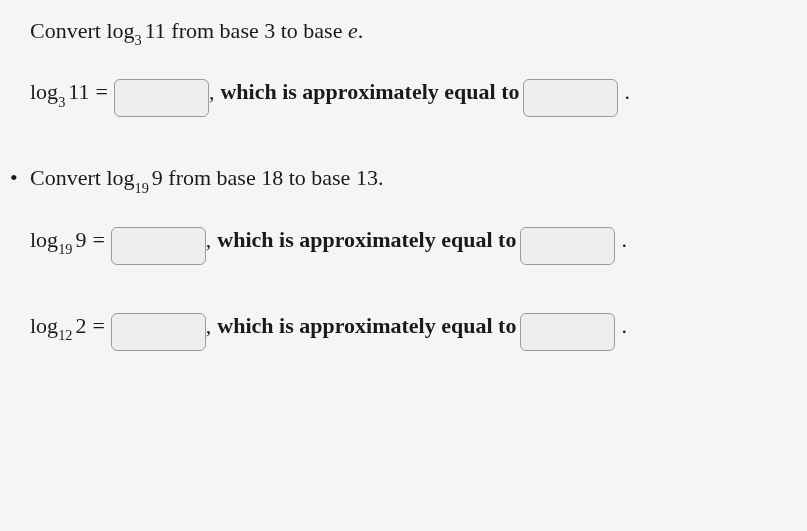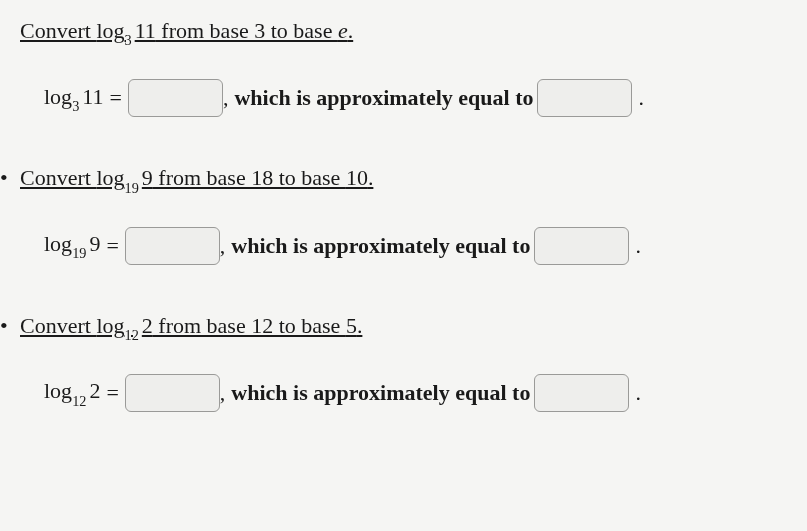--- a/index.html
+++ b/index.html
@@ -14,33 +14,32 @@
       font-family: Georgia, 'Times New Roman', serif;
       font-size: 22px;
       color: #1a1a1a;
       padding: 18px 10px 18px 0;
     }
     .problem {
       margin-bottom: 48px;
     }
     .prompt-line {
       margin-bottom: 32px;
-      text-decoration: underline;
+      padding-left: 10px;
     }
     .bullet {
       display: inline-block;
       width: 20px;
       text-align: left;
       vertical-align: baseline;
       font-size: 22px;
     }
     .answer-line {
-      padding-left: 44px;
+      padding-left: 30px;
       display: flex;
-      align-items: center;
       flex-wrap: nowrap;
     }
     .logexpr {
       font-family: Georgia, 'Times New Roman', serif;
       white-space: nowrap;
     }
     .logword {
       font-family: Georgia, serif;
     }
     .sub {
@@ -95,37 +94,34 @@
       <span class="blank"></span>
       <span class="comma">,</span>
       <span class="midtext"> which is approximately equal to </span>
       <span class="blank blank-wide"></span>
       <span class="period">.</span>
   </div>
 </div>
 
 <div class="problem">
   <div class="prompt-line">
-    <span class="bullet">•</span><span>Convert </span><span class="logexpr"><span class="logword">log</span><span class="sub">19</span><span class="arg">9</span></span><span> from base 18 to base </span><span>10</span><span>.</span>
+    <span class="bullet">•</span><span>Convert </span><span class="logexpr"><span class="logword">log</span><span class="sub">19</span><span class="arg">9</span></span><span> from base 18 to base </span><span>13</span><span>.</span>
   </div>
   <div class="answer-line">
     <span class="logexpr"><span class="logword">log</span><span class="sub">19</span><span class="arg">9</span></span>
       <span class="eq">=</span>
       <span class="blank"></span>
       <span class="comma">,</span>
       <span class="midtext"> which is approximately equal to </span>
       <span class="blank blank-wide"></span>
       <span class="period">.</span>
   </div>
 </div>
 
 <div class="problem">
-  <div class="prompt-line">
-    <span class="bullet">•</span><span>Convert </span><span class="logexpr"><span class="logword">log</span><span class="sub">12</span><span class="arg">2</span></span><span> from base 12 to base </span><span>5</span><span>.</span>
-  </div>
   <div class="answer-line">
     <span class="logexpr"><span class="logword">log</span><span class="sub">12</span><span class="arg">2</span></span>
       <span class="eq">=</span>
       <span class="blank"></span>
       <span class="comma">,</span>
       <span class="midtext"> which is approximately equal to </span>
       <span class="blank blank-wide"></span>
       <span class="period">.</span>
   </div>
 </div>

